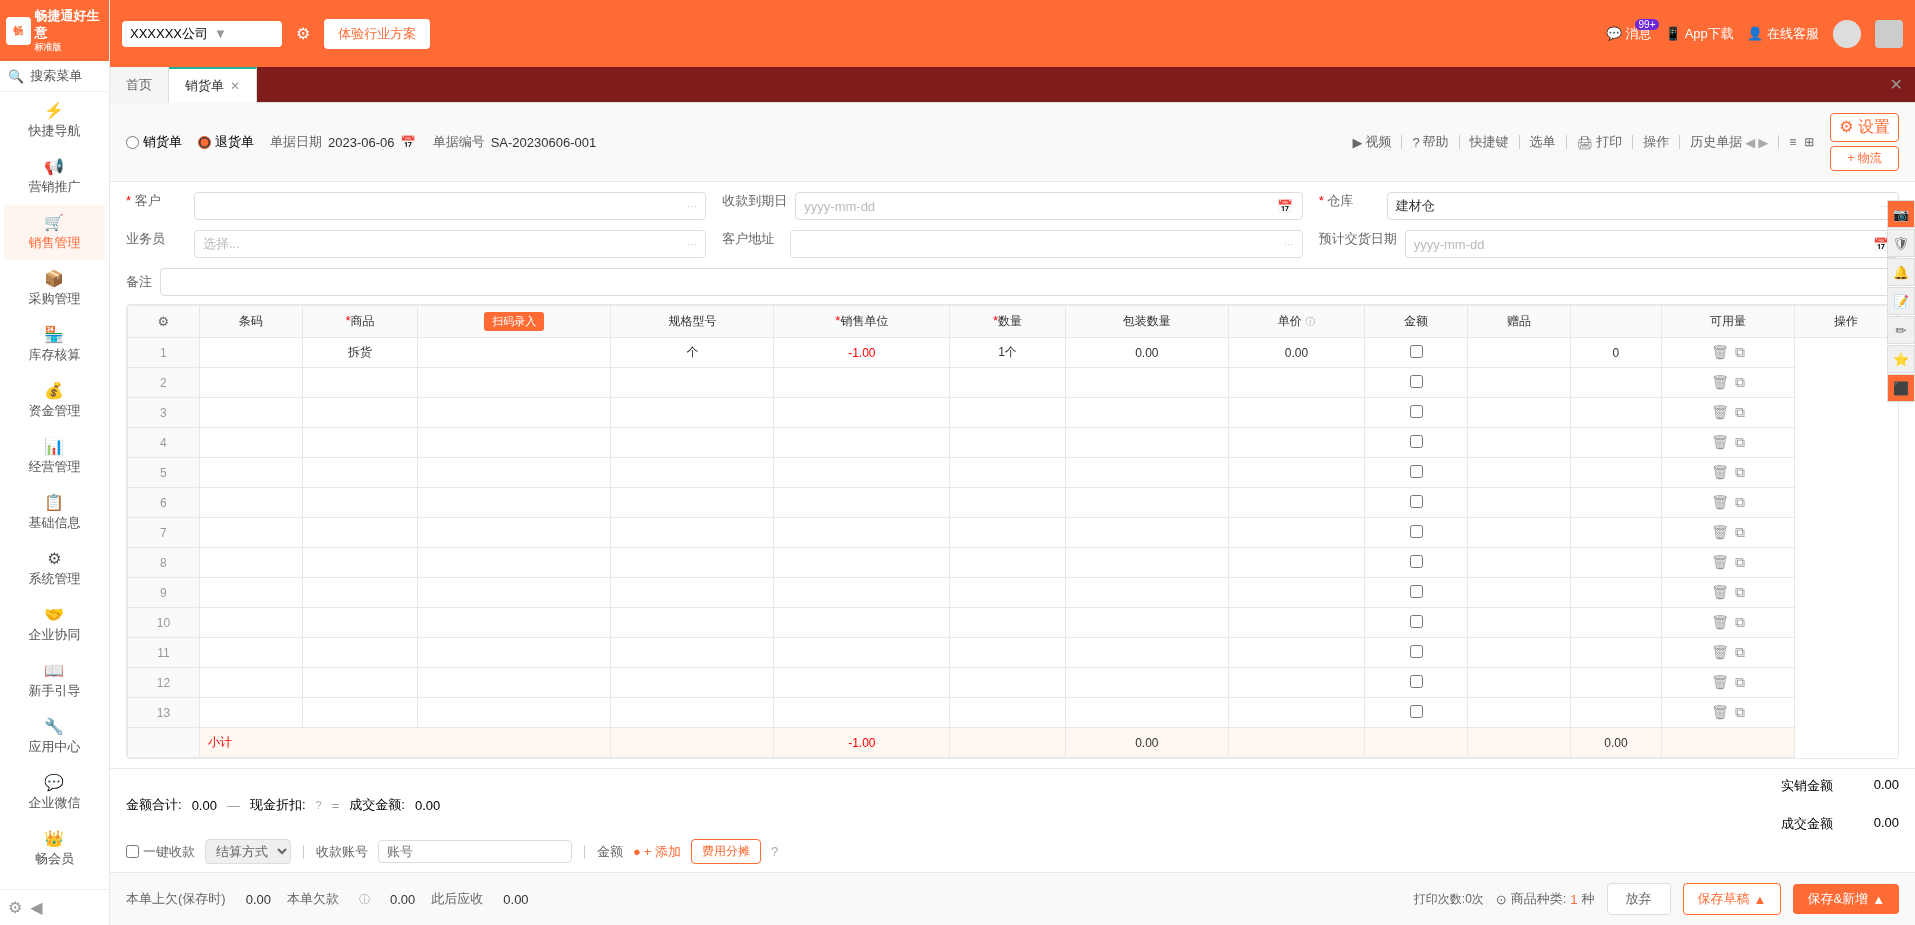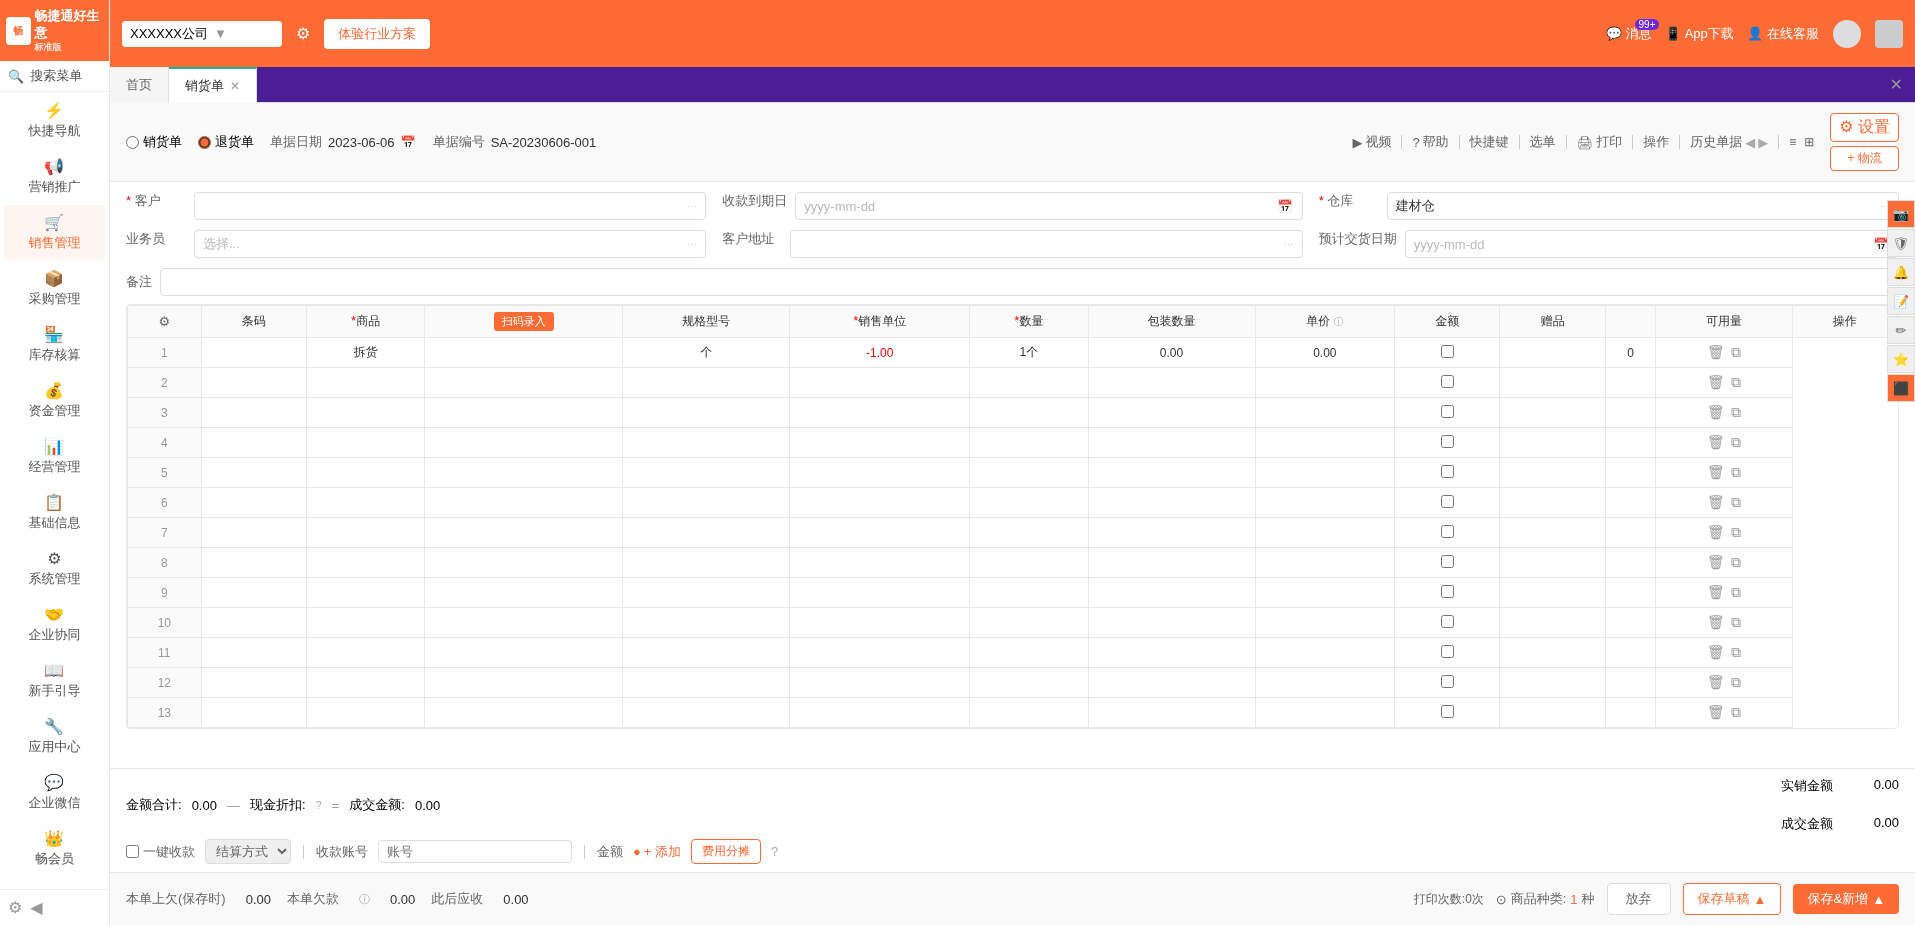--- a/index.html
+++ b/index.html
@@ -27,21 +27,21 @@
     .topbar .company-select .arrow { color: #999; }
     .topbar .gear-btn { background: transparent; border: none; color: white; font-size: 16px; cursor: pointer; padding: 4px; }
     .topbar .trial-btn { background: white; color: #ff6b35; border: none; border-radius: 4px; padding: 6px 14px; font-size: 13px; cursor: pointer; font-weight: 500; }
     .topbar-right { margin-left: auto; display: flex; align-items: center; gap: 14px; color: white; font-size: 12px; }
     .topbar-right .msg-btn { position: relative; cursor: pointer; display: flex; align-items: center; gap: 3px; }
     .topbar-right .badge { background: #6d28d9; color: white; border-radius: 8px; padding: 0 4px; font-size: 10px; position: absolute; top: -6px; right: -8px; }
     .topbar-right .action-btn { display: flex; align-items: center; gap: 3px; cursor: pointer; }
     .topbar-right .avatar { width: 28px; height: 28px; background: #ddd; border-radius: 50%; cursor: pointer; }
 
     
-    .tabbar { background: #4c1d95; border-bottom: 1px solid #ddd; display: flex; align-items: center; padding: 0 0; height: 36px; }
+    .tabbar { background: #7f1d1d; border-bottom: 1px solid #ddd; display: flex; align-items: center; padding: 0 0; height: 36px; }
     .tab { padding: 0 16px; height: 36px; display: flex; align-items: center; gap: 6px; cursor: pointer; border-right: 1px solid #ddd; font-size: 13px; color: #666; }
     .tab.home { background: #f5f5f5; }
     .tab.active { background: white; color: #333; border-top: 2px solid #1ab394; }
     .tab .close-icon { color: #999; font-size: 12px; cursor: pointer; }
     .tab-close-all { margin-left: auto; padding: 0 12px; color: #999; cursor: pointer; font-size: 16px; }
 
     
     .content { flex: 1; background: white; overflow-y: auto; padding: 0; display: flex; flex-direction: column; }
 
     
@@ -638,20 +638,33 @@
     <td><input type="checkbox" style=""></td>
     <td></td>
     <td></td>
     <td>
       <div class="action-icons">
         <span class="action-icon">🗑</span>
         <span class="action-icon">⧉</span>
       </div>
     </td>
   </tr>
+              <tr class="subtotal-row">
+  <td class="row-num"></td>
+  <td colspan="3" style="text-align:left;padding-left:8px;">小计</td>
+  <td></td>
+  <td class="red">-1.00</td>
+  <td></td>
+  <td class="zero black">0.00</td>
+  <td></td>
+  <td></td>
+  <td></td>
+  <td class="zero black">0.00</td>
+  <td></td>
+</tr>
             </tbody>
         </table>
       </div>
     </div>
 
     <div class="form-footer">
       <div class="footer-row1">
         <span>金额合计:</span>
         <span>0.00</span>
         <span class="dash">—</span>

